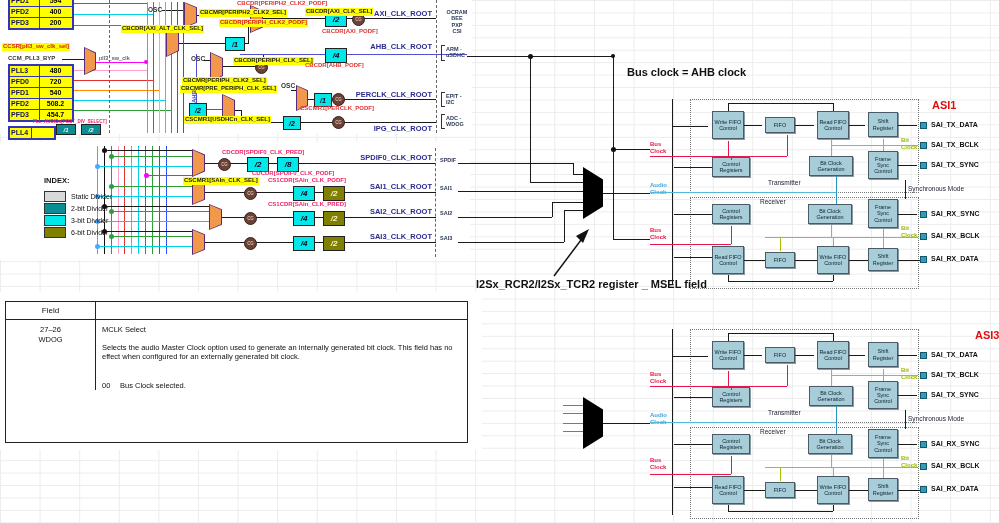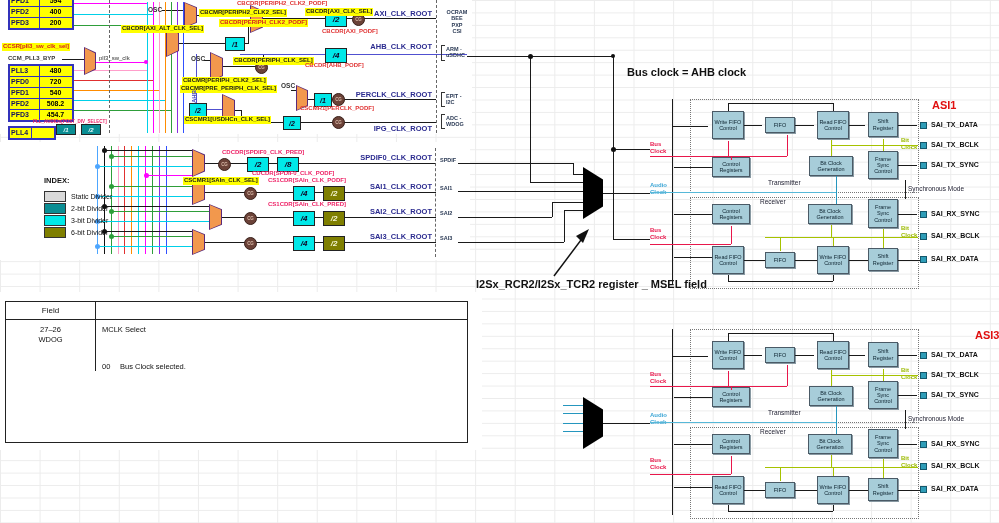--- a/index.html
+++ b/index.html
@@ -704,20 +704,21 @@
       <div class="c1">Field</div>
     </div>
     <div class="bdy">
       <div class="c1 fcell">
         <div>27–26</div>
           <div>WDOG</div>
       </div>
       <div class="c2w dcell">
         <div>MCLK Select</div>
         <div class="gap"></div>
+        <div>Selects the audio Master Clock option used to generate an internally generated bit clock. This field has no effect when configured for an externally generated bit clock.</div>
         <div class="gap"></div>
         <div class="gap"></div>
         <div class="opt">
             <i>00</i>
             <span>Bus Clock selected.</span>
           </div>
       </div>
     </div>
   </div>
 

